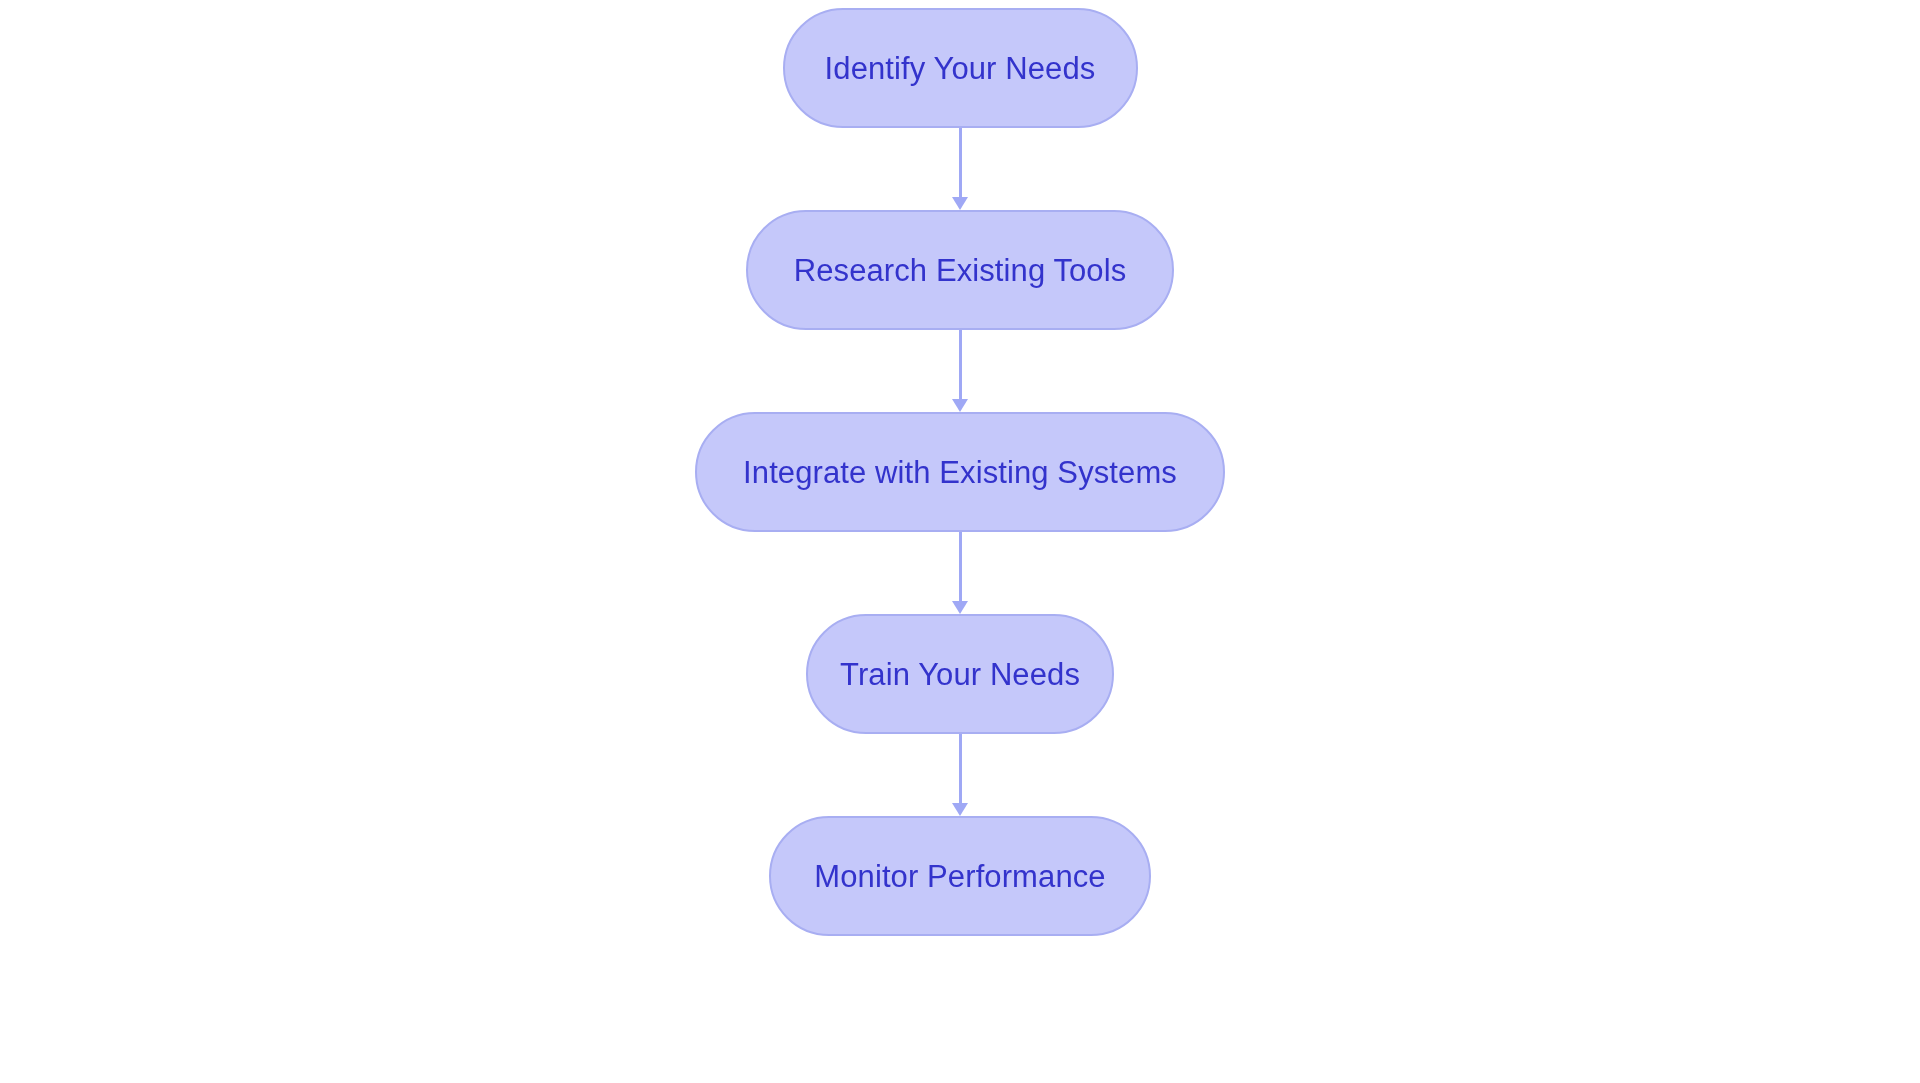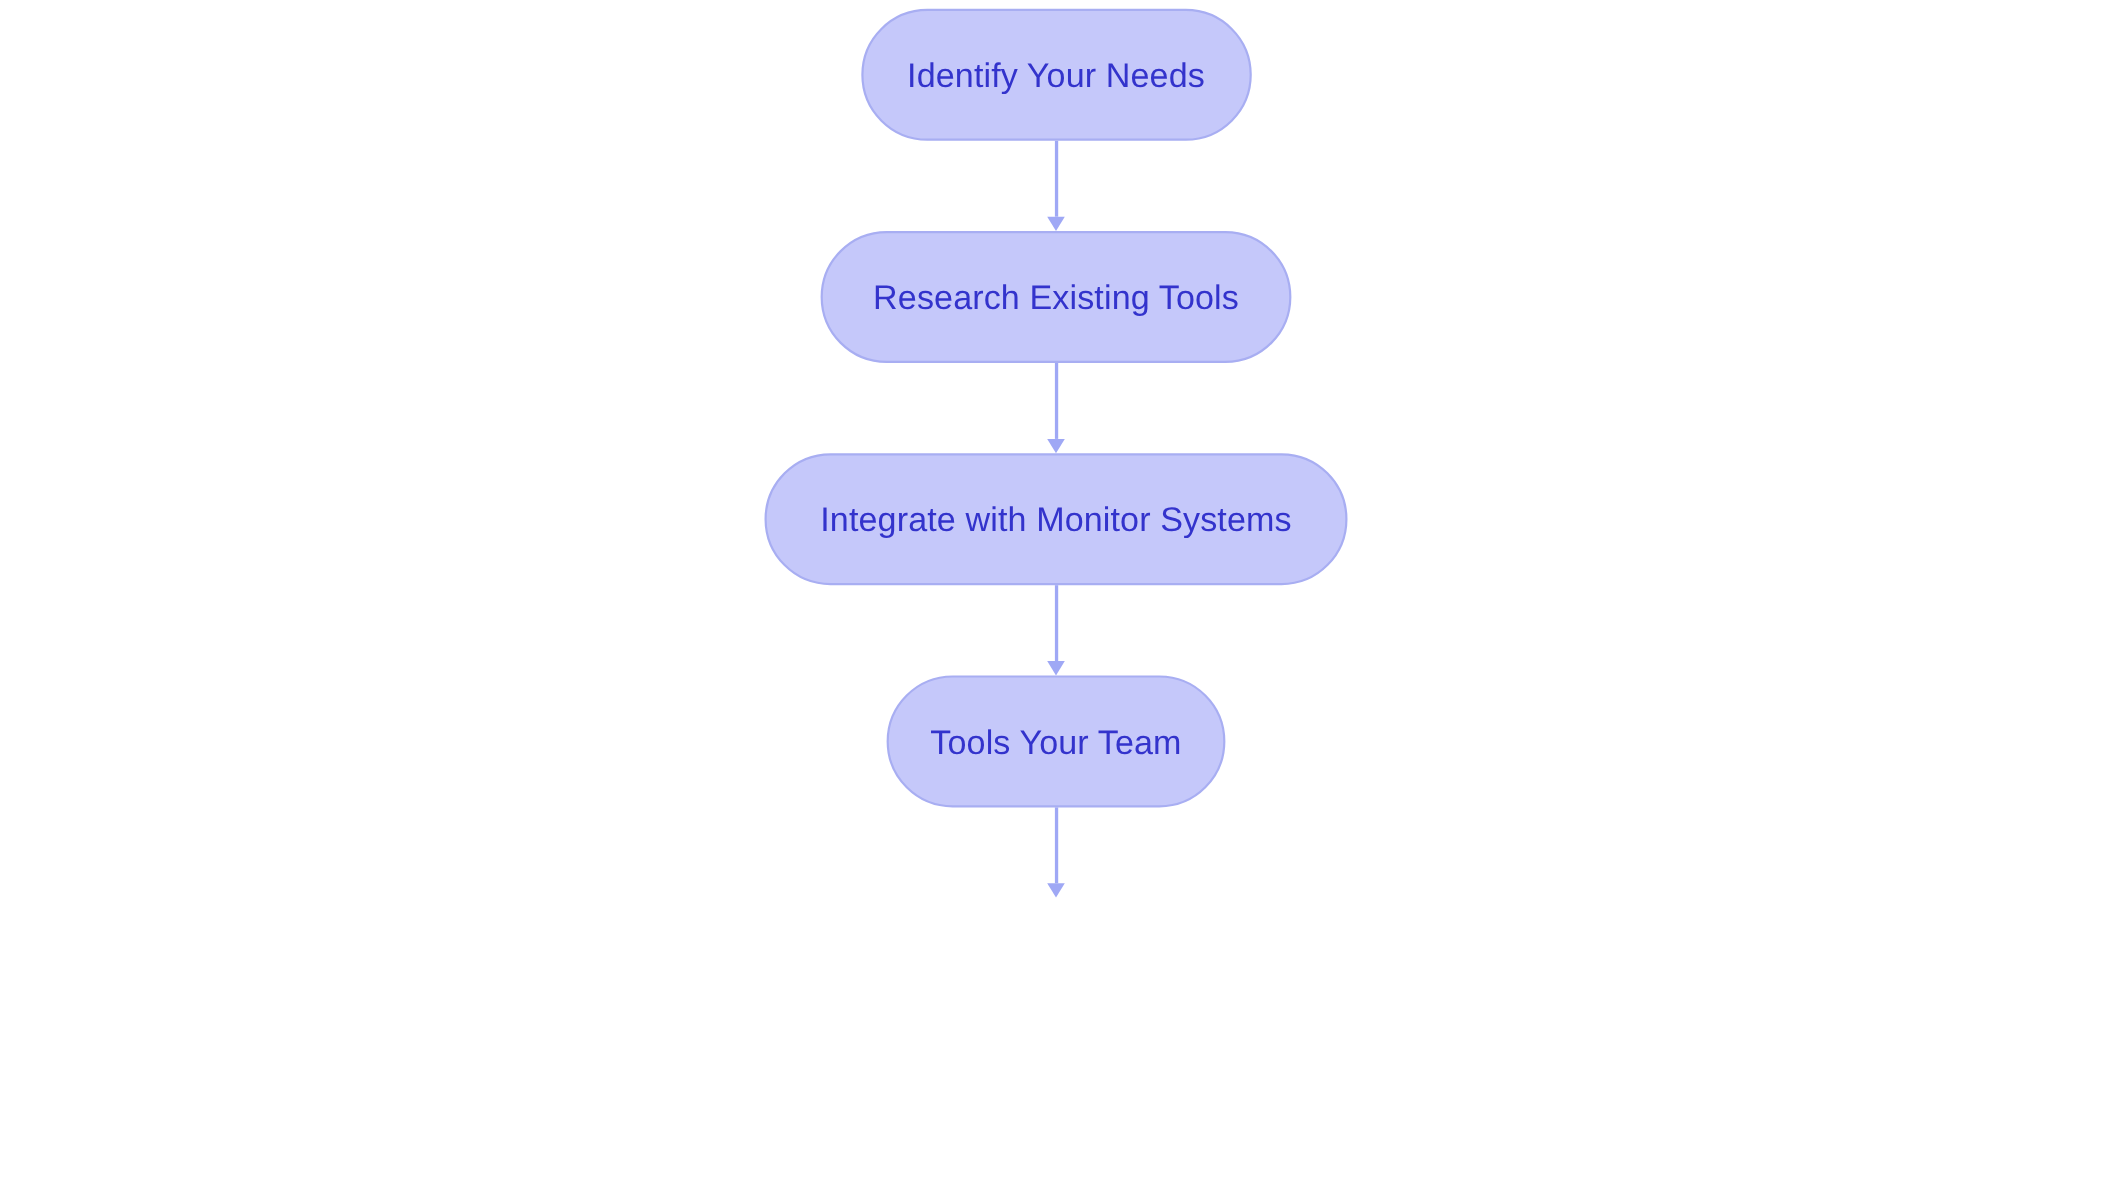--- a/index.html
+++ b/index.html
@@ -107,32 +107,35 @@
     <div class="node node-2">
       <span class="node-label">Research Existing Tools</span>
     </div>
 
     <div class="connector connector-2">
       <div class="connector-line"></div>
       <div class="connector-head"></div>
     </div>
 
     <div class="node node-3">
-      <span class="node-label">Integrate with Monitor Systems</span>
+      <span class="node-label">Integrate with Existing Systems</span>
     </div>
 
     <div class="connector connector-3">
       <div class="connector-line"></div>
       <div class="connector-head"></div>
     </div>
 
     <div class="node node-4">
-      <span class="node-label">Tools Your Team</span>
+      <span class="node-label">Train Your Needs</span>
     </div>
 
     <div class="connector connector-4">
       <div class="connector-line"></div>
       <div class="connector-head"></div>
     </div>
 
+    <div class="node node-5">
+      <span class="node-label">Monitor Performance</span>
+    </div>
 
   </div>
 </div>
 
 </body></html>

